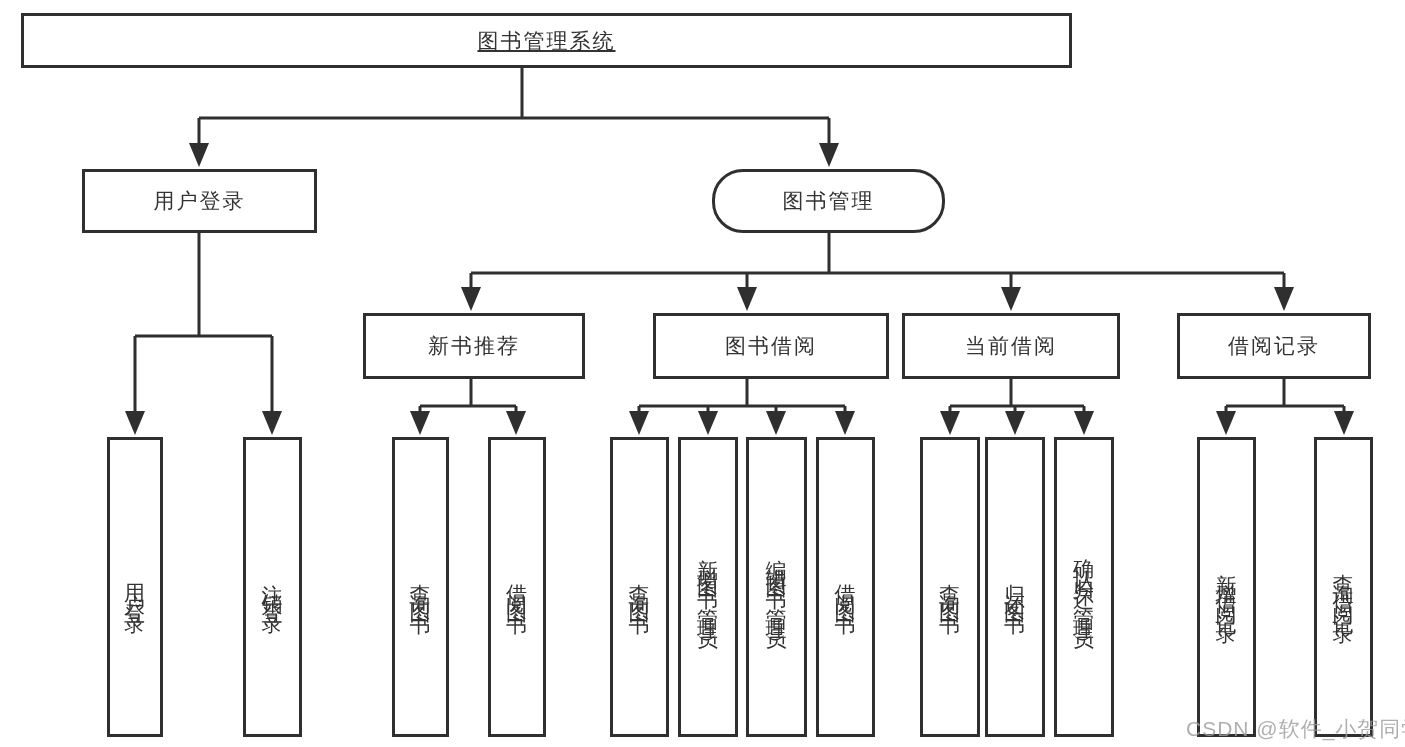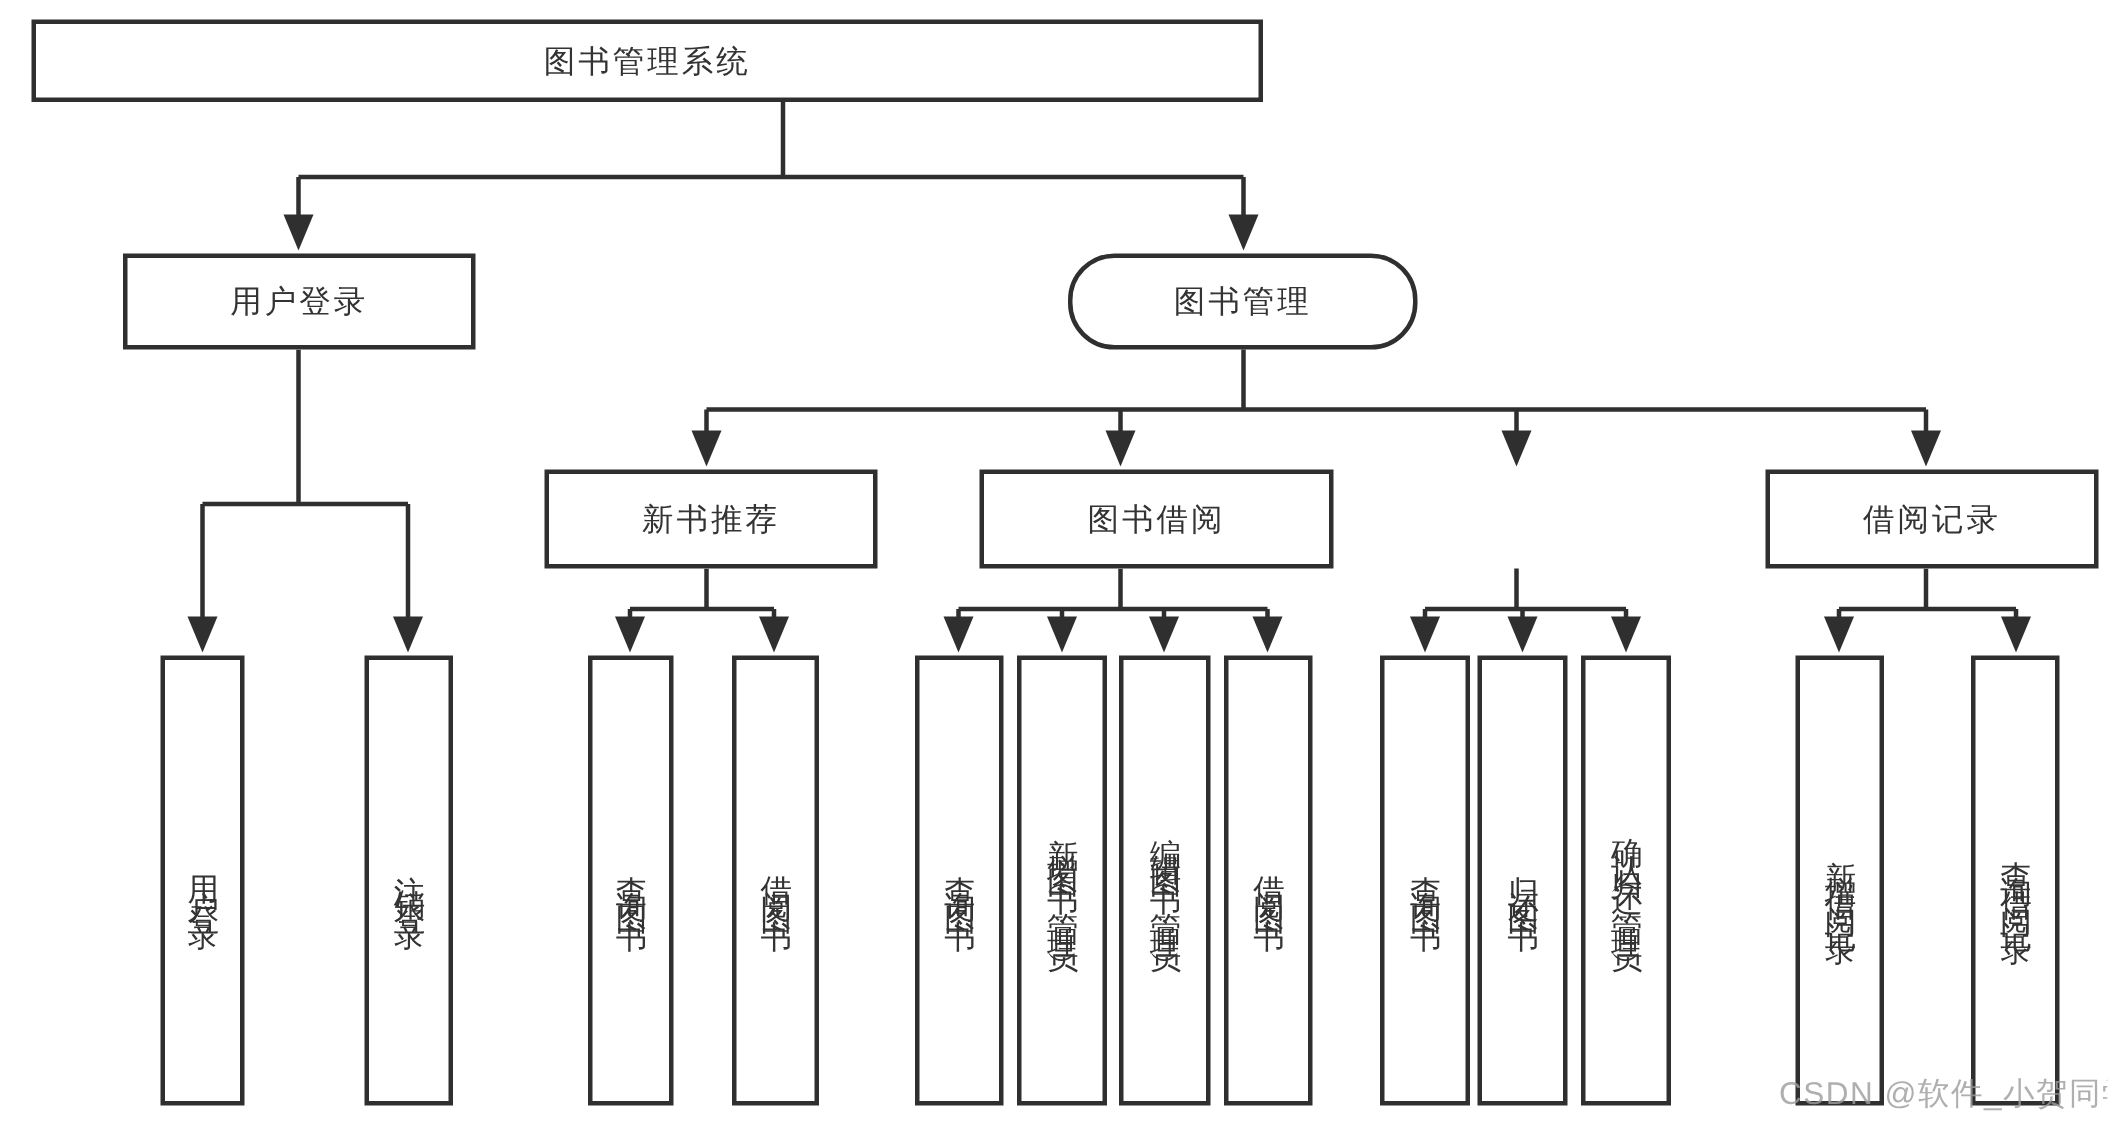--- a/index.html
+++ b/index.html
@@ -57,38 +57,41 @@
     <path d="M1011,379 V406 M950,406 H1084 M950,406 V415 M1015,406 V415 M1084,406 V415"></path>
     <polygon points="940,411 960,411 950,435"></polygon>
     <polygon points="1005,411 1025,411 1015,435"></polygon>
     <polygon points="1074,411 1094,411 1084,435"></polygon>
 
     <path d="M1284,379 V406 M1226,406 H1344 M1226,406 V415 M1344,406 V415"></path>
     <polygon points="1216,411 1236,411 1226,435"></polygon>
     <polygon points="1334,411 1354,411 1344,435"></polygon>
   </svg>
 
-  <div class="box" style="left:21px;top:13px;width:821px;height:55px;">
+  <div class="box" style="left:21px;top:13px;width:1051px;height:55px;text-decoration:underline;">
     <span class="hlabel">图书管理系统</span>
   </div>
 
   <div class="box" style="left:82px;top:169px;width:235px;height:64px;">
     <span class="hlabel">用户登录</span>
   </div>
   <div class="box" style="left:712px;top:169px;width:233px;height:64px;border-radius:31px;">
     <span class="hlabel">图书管理</span>
   </div>
 
   <div class="box" style="left:363px;top:313px;width:222px;height:66px;">
     <span class="hlabel">新书推荐</span>
   </div>
   <div class="box" style="left:637px;top:313px;width:236px;height:66px;margin-left:16px;">
     <span class="hlabel">图书借阅</span>
   </div>
-  <div class="box" style="left:1177px;top:313px;width:222px;height:66px;">
+  <div class="box" style="left:902px;top:313px;width:218px;height:66px;">
+    <span class="hlabel">当前借阅</span>
+  </div>
+  <div class="box" style="left:1177px;top:313px;width:194px;height:66px;">
     <span class="hlabel">借阅记录</span>
   </div>
 
   <div class="box" style="left:107px;top:437px;width:56px;height:300px;">
     <span class="vlabel">用户登录</span>
   </div>
   <div class="box" style="left:243px;top:437px;width:59px;height:300px;">
     <span class="vlabel">注销登录</span>
   </div>
 

